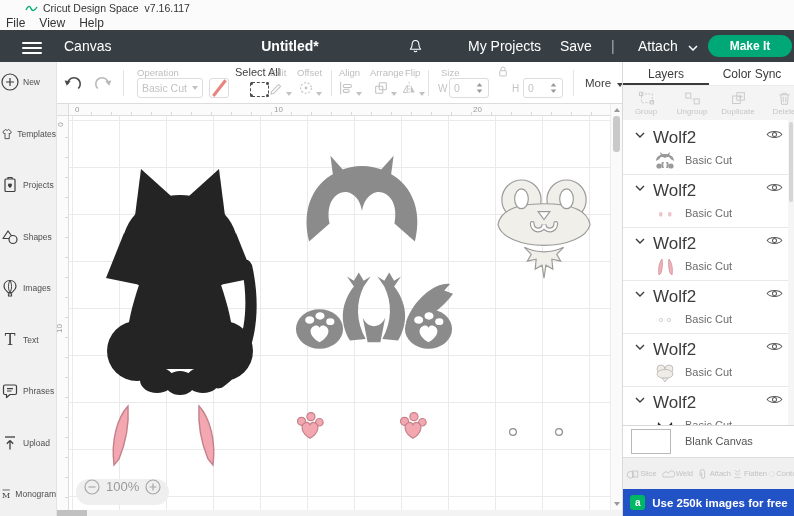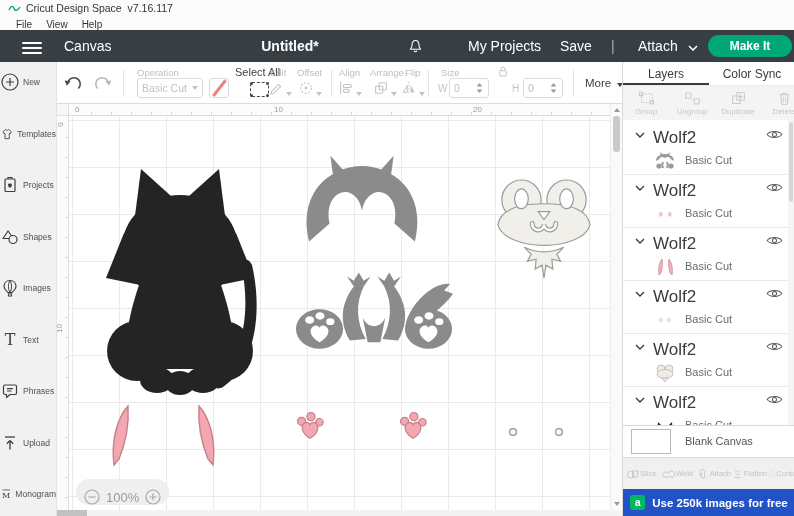--- a/index.html
+++ b/index.html
@@ -3,24 +3,24 @@
 <meta charset="utf-8">
 <style>
   html,body{margin:0;padding:0}
   body{width:794px;height:516px;position:relative;overflow:hidden;background:#fff;
        font-family:"Liberation Sans",sans-serif;color:#333;-webkit-font-smoothing:antialiased}
   .abs{position:absolute}
   svg{display:block}
 
   
   .titlebar{left:0;top:0;width:794px;height:16px;background:#fbfbfb;font-size:10.5px;color:#333;
-            display:flex;align-items:center;padding-left:8px;box-sizing:border-box}
+            display:flex;align-items:center;padding-left:25px;box-sizing:border-box}
   .titlebar .logo{margin-right:5px}
-  .menubar{left:0;top:16px;width:794px;height:14px;background:#fbfbfb;font-size:10px;color:#333;
-           display:flex;align-items:flex-end;gap:14px;padding-left:16px;box-sizing:border-box}
+  .menubar{left:0;top:16px;width:794px;height:14px;background:#fbfbfb;font-size:12px;color:#333;
+           display:flex;align-items:flex-start;gap:14px;padding-left:6px;box-sizing:border-box}
   .menubar span{cursor:default}
 
   
   .navbar{left:0;top:30px;width:794px;height:32px;background:#383f44}
   .nav-item{position:absolute;color:#fff;font-size:14px;top:8px;white-space:nowrap}
   .hamburger{left:22px;top:9px;width:20px}
   .hamburger div{height:2px;background:#fff;margin:3px 0;border-radius:1px}
   .makeit{left:708px;top:5px;width:84px;height:22px;background:#00a878;border-radius:12px;color:#fff;
           font-size:12px;font-weight:bold;display:flex;align-items:center;justify-content:center;cursor:pointer}
 
@@ -56,21 +56,21 @@
   .ruler-v{position:absolute;left:0;top:12px;width:12px;height:394px;background:#fbfbfb;border-right:1px solid #ddd;
            box-sizing:border-box;font-size:8px;color:#9a9a9a;
            background-image:repeating-linear-gradient(to bottom,transparent 0 19px,#d8d8d8 19px 20px);
            background-size:4px 100%;background-repeat:no-repeat;background-position:8px 2px}
   .ruler-corner{position:absolute;left:0;top:0;width:12px;height:12px;background:#f7f7f7;border-right:1px solid #ddd;border-bottom:1px solid #ddd;box-sizing:border-box}
   .grid{position:absolute;left:12px;top:12px;width:541px;height:394px;
         background-image:linear-gradient(to right,#eaeaea 1px,transparent 1px),linear-gradient(to bottom,#eaeaea 1px,transparent 1px);
         background-size:47px 47px;background-position:3px 4px}
   .rnum-v{display:inline-block;transform:rotate(-90deg);transform-origin:center}
   .zoompill{position:absolute;left:19px;top:375px;height:26px;background:#efefef;border-radius:13px;display:flex;
-            align-items:flex-end;gap:6px;padding:0 8px;color:#9a9a9a;font-size:13px}
+            align-items:flex-start;gap:6px;padding:0 8px;color:#9a9a9a;font-size:13px}
   .sb-v{position:absolute;right:0;top:0;width:12px;height:406px;background:#fafafa;border-left:1px solid #ececec;box-sizing:border-box}
   .sb-v .thumb{position:absolute;left:2px;top:12px;width:7px;height:36px;background:#c9c9c9;border-radius:3px}
   .sb-h{position:absolute;left:0;bottom:0;width:565px;height:6px;background:#f3f3f3}
   .sb-h .thumb{position:absolute;left:0;top:0;width:30px;height:6px;background:#c1c1c1}
   .tri{width:0;height:0;position:absolute}
 
   
   .rpanel{left:622px;top:62px;width:172px;height:454px;background:#fff;border-left:1px solid #d9d9d9;box-sizing:border-box;overflow:hidden}
   .rtabs{position:absolute;left:0;top:0;width:172px;height:24px;display:flex;border-bottom:1px solid #ececec;box-sizing:border-box}
   .rtab{width:50%;text-align:center;font-size:12px;color:#3c3c3c;line-height:24px;cursor:pointer;box-sizing:border-box}

